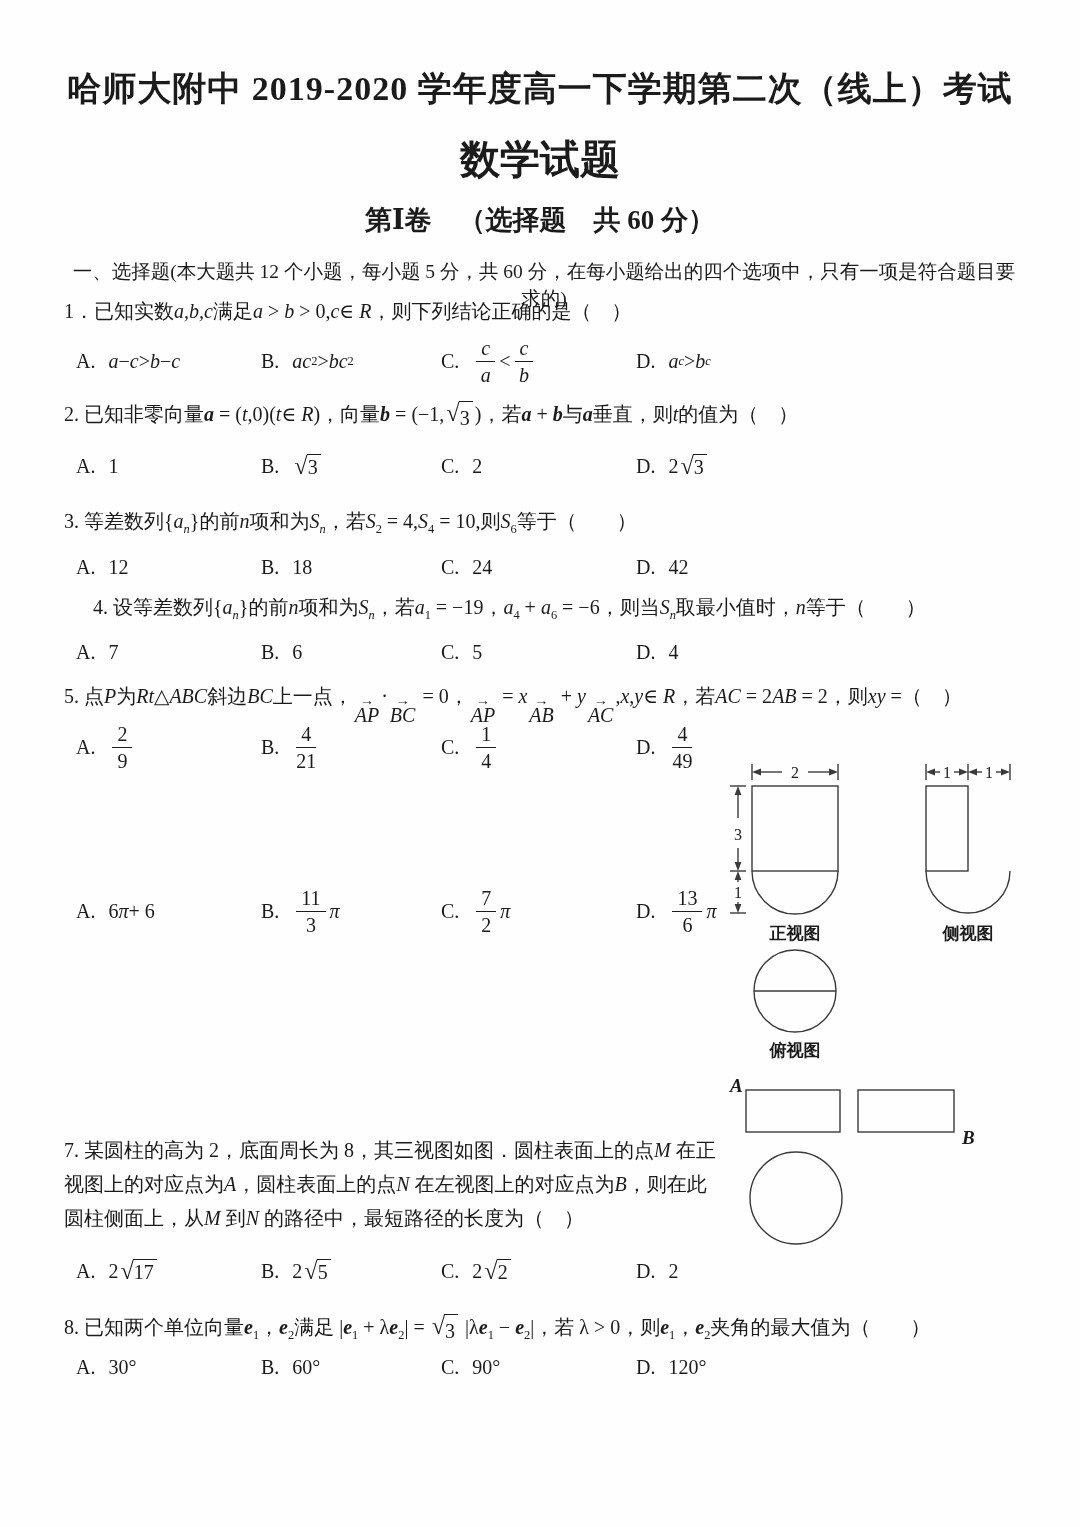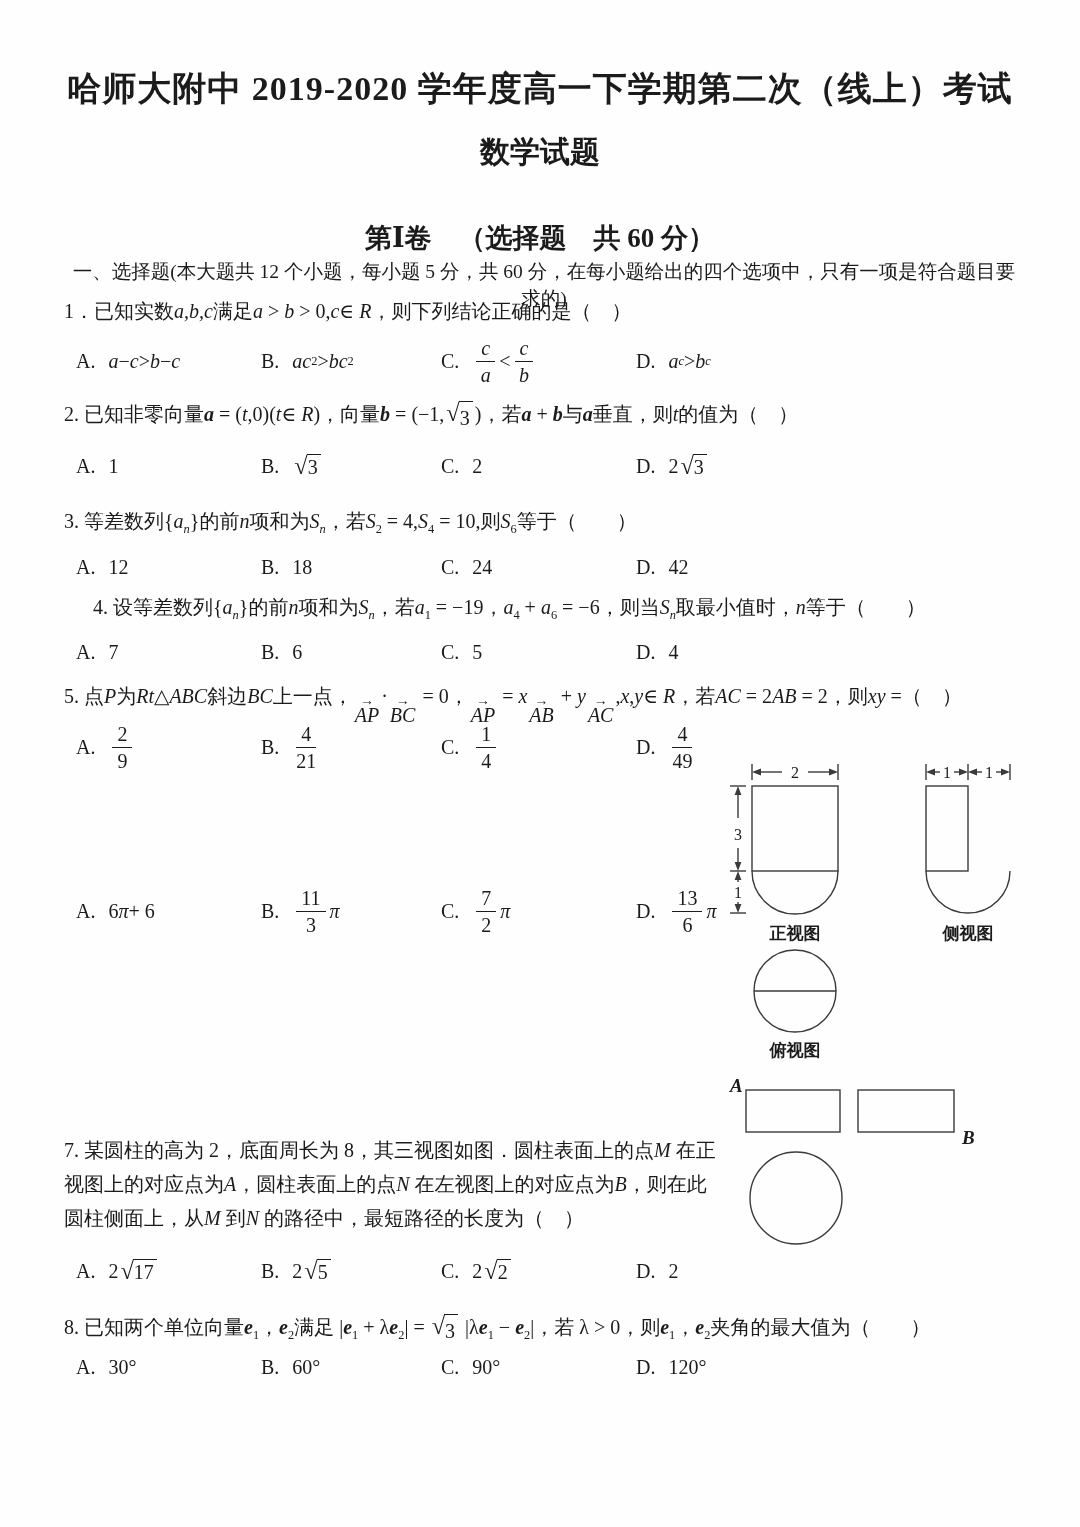--- a/index.html
+++ b/index.html
@@ -3,23 +3,23 @@
 <meta charset="utf-8">
 <style>
   html,body{margin:0;padding:0;background:#ffffff;}
   .page{position:relative;width:1080px;height:1527px;background:#fefefe;color:#1b1b1b;
         font-family:"Liberation Serif","DejaVu Serif",serif;overflow:hidden;}
 
   .abs{position:absolute;text-align:center;}
   .center{left:0;width:100%;text-align:center;}
 
   #title{top:66px;font-size:34px;font-weight:bold;letter-spacing:1px;}
-  #subtitle{top:132px;font-size:30px;font-weight:bold;}
+  #subtitle{top:132px;font-size:40px;font-weight:bold;}
   #meta{top:178px;font-size:17px;}
-  #section{top:220px;font-size:27px;font-weight:bold;}
+  #section{top:202px;font-size:27px;font-weight:bold;}
   #instructions{top:258px;left:64px;width:960px;font-size:19.5px;}
 
   .stem{position:absolute;left:64px;width:960px;font-size:20px;line-height:1.5;}
   #q1-stem{top:296px;} #q2-stem{top:399px;} #q3-stem{top:506px;} #q4-stem{top:592px;margin-left:29px;}
   #q5-stem{top:681px;} #q6-stem{top:783px;}
   #q7-stem{top:1133px;width:655px;line-height:34px;}
   #q8-stem{top:1312px;}
 
   .opts{position:absolute;left:76px;width:930px;display:grid;
         grid-template-columns:185px 180px 195px auto;align-items:center;font-size:20px;}

